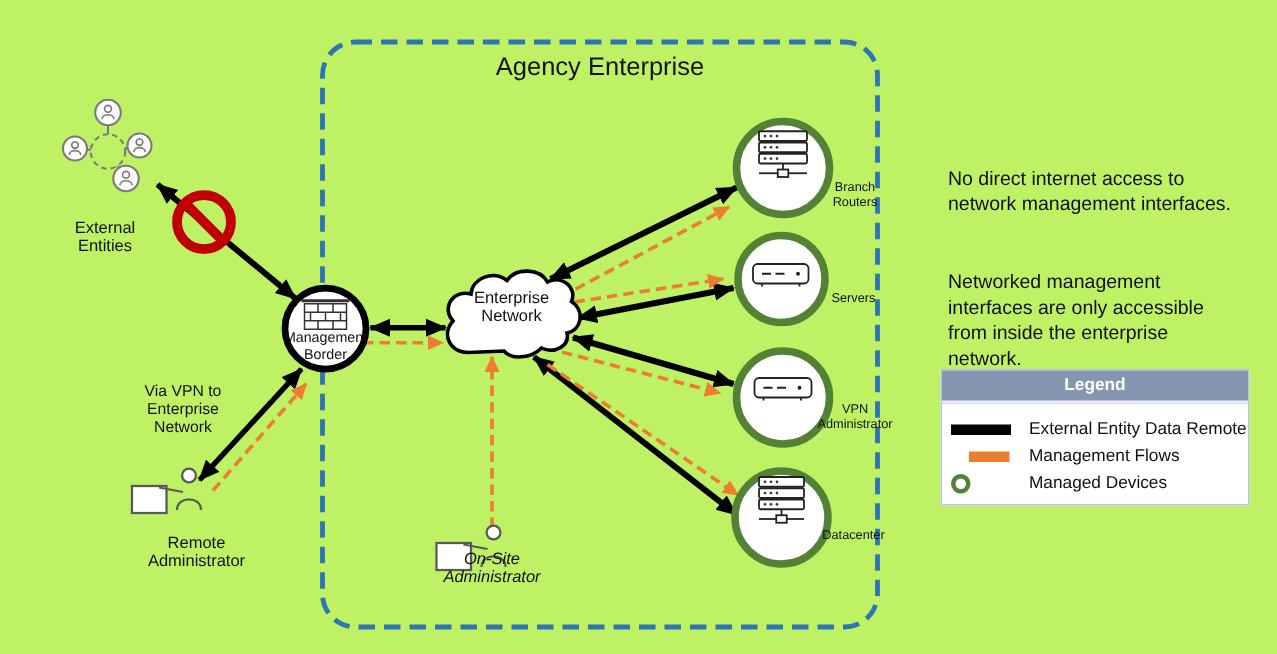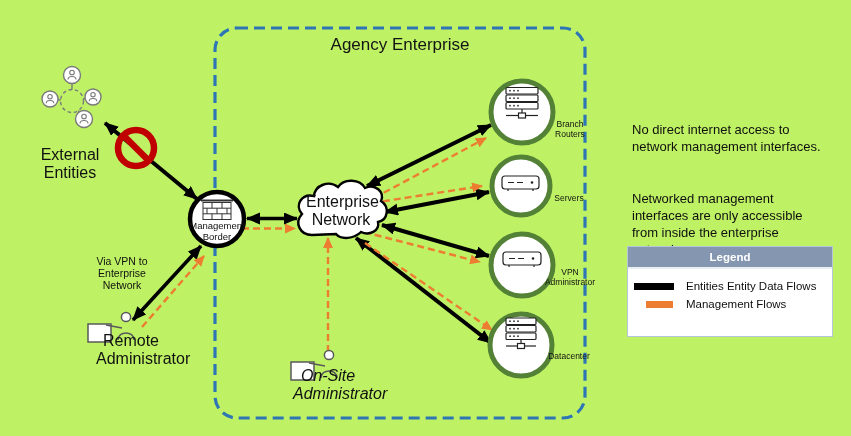--- a/index.html
+++ b/index.html
@@ -2,28 +2,28 @@
 <html><head>
 <meta charset="utf-8">
 <style>
   html,body{margin:0;padding:0;background:#fff;}
   #canvas{
     position:relative;width:851px;height:436px;background:#bef264;overflow:hidden;
     font-family:"Liberation Sans","DejaVu Sans",sans-serif;color:#1a1a1a;
   }
   #diagram-svg{position:absolute;left:0;top:0;}
   .lbl{position:absolute;text-align:center;line-height:1.12;color:#111;}
-  .lbl-11{font-size:16px;}
+  .lbl-11{font-size:11px;}
   .lbl-10{font-size:10.5px;}
   .lbl-9{font-size:9.5px;}
   .lbl-8{font-size:8.5px;line-height:1.15;margin-left:48px;}
   .title{position:absolute;left:297px;top:35px;width:206px;text-align:center;
          font-size:17px;color:#141414;}
   .note{position:absolute;left:632px;width:196px;font-size:13px;line-height:1.32;
-        text-align:left;color:#0f0f0f;margin-top:11px;}
+        text-align:left;color:#0f0f0f;}
   #note1{top:110px;}
   #note2{top:179px;}
   
   #legend{position:absolute;left:627px;top:246px;width:206px;height:91px;
           background:#fff;border:1px solid #b6c6da;box-sizing:border-box;}
   #legend-header{height:20px;background:#8496B0;color:#fff;font-size:11.5px;
           font-weight:bold;text-align:center;line-height:20px;border-bottom:2px solid #e9eef5;}
   .legend-row{display:flex;align-items:center;height:18px;}
   #legend-body{padding-top:8px;}
   .swatch-cell{width:52px;display:flex;align-items:center;}
@@ -210,41 +210,47 @@
   <div class="lbl lbl-11" style="left:306px;top:193px;width:70px;">Enterprise Network</div>
 
   <div class="lbl lbl-8" style="left:496px;top:120px;width:52px;">Branch Routers</div>
 
   <div class="lbl lbl-8" style="left:491px;top:194px;width:60px;">Servers</div>
 
   <div class="lbl lbl-8" style="left:488px;top:268px;width:68px;">VPN Administrator</div>
 
   <div class="lbl lbl-8" style="left:491px;top:352px;width:60px;">Datacenter</div>
 
-  <div class="lbl lbl-11" style="left:96px;top:332px;width:70px;">Remote Administrator</div>
+  <div class="lbl lbl-11" style="left:96px;top:356px;width:70px;">Remote Administrator</div>
 
   <div class="lbl lbl-11" style="left:293px;top:367px;width:70px;font-style:italic;">On-Site Administrator</div>
 
   <div class="lbl lbl-10" style="left:92px;top:256px;width:60px;">Via VPN to Enterprise Network</div>
 
   <div class="note" id="note1">No direct internet access to network management interfaces.</div>
 
   <div class="note" id="note2">Networked management interfaces are only accessible from inside the enterprise network.</div>
 
   <div id="legend">
     <div id="legend-header">Legend</div>
     <div id="legend-body">
       <div class="legend-row">
         <span class="swatch-cell">
             <span class="swatch-black"></span>
           </span>
-        <span class="legend-label">Entities Entity Data Flows</span>
+        <span class="legend-label">External Entity Data Remote</span>
       </div>
       <div class="legend-row">
         <span class="swatch-cell">
             <span class="swatch-orange"></span>
           </span>
         <span class="legend-label">Management Flows</span>
       </div>
+      <div class="legend-row">
+        <span class="swatch-cell">
+            <span class="swatch-ring"></span>
+          </span>
+        <span class="legend-label">Managed Devices</span>
+      </div>
     </div>
   </div>
 
 </div>
 
 </body></html>

